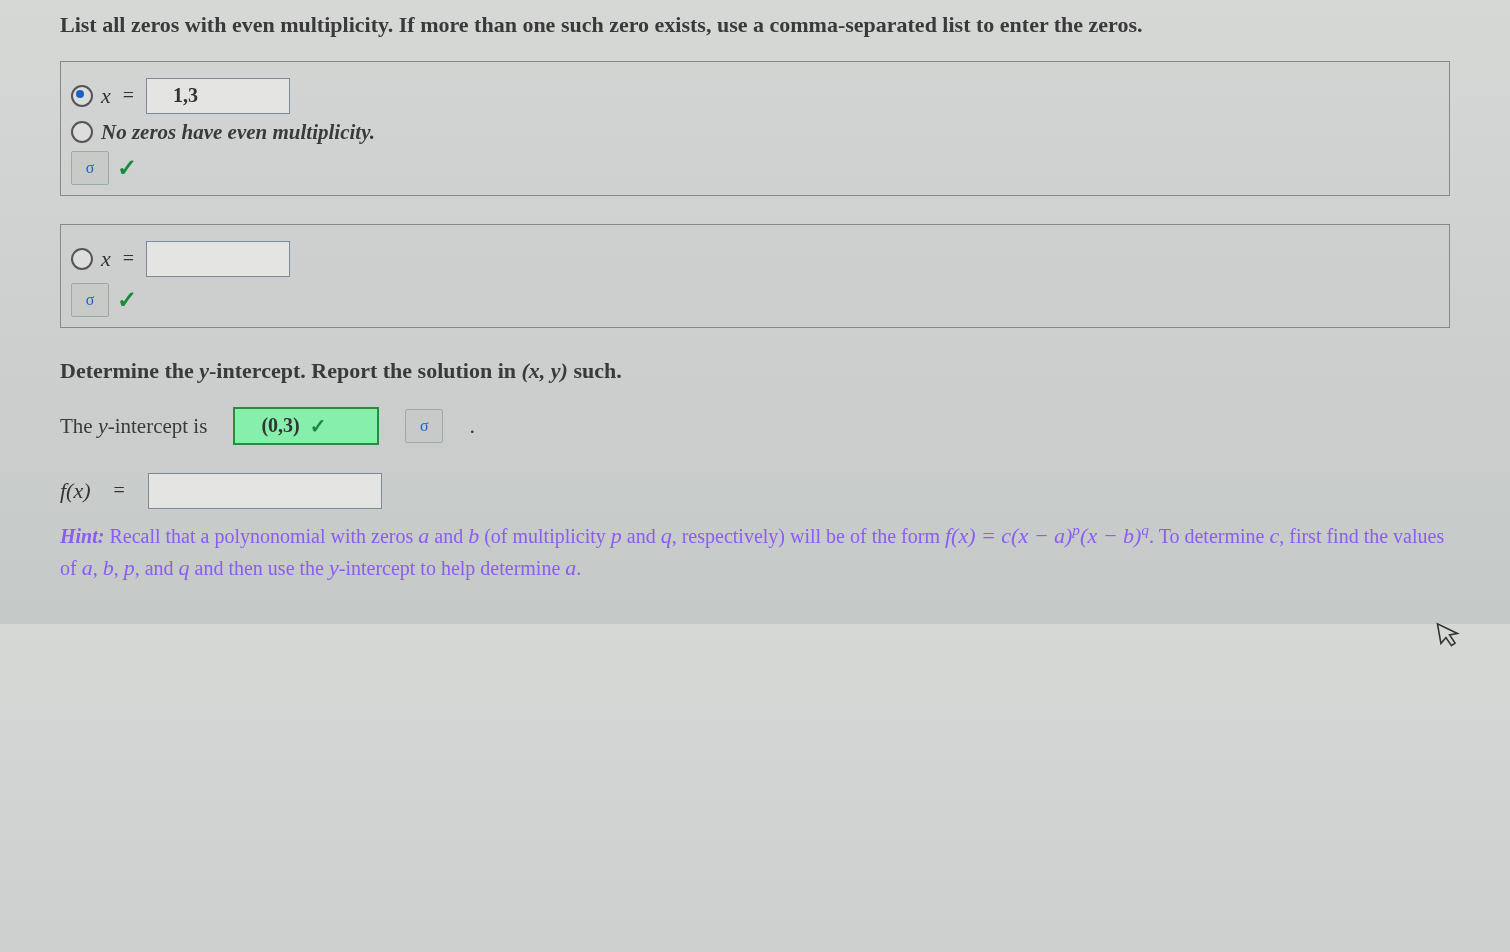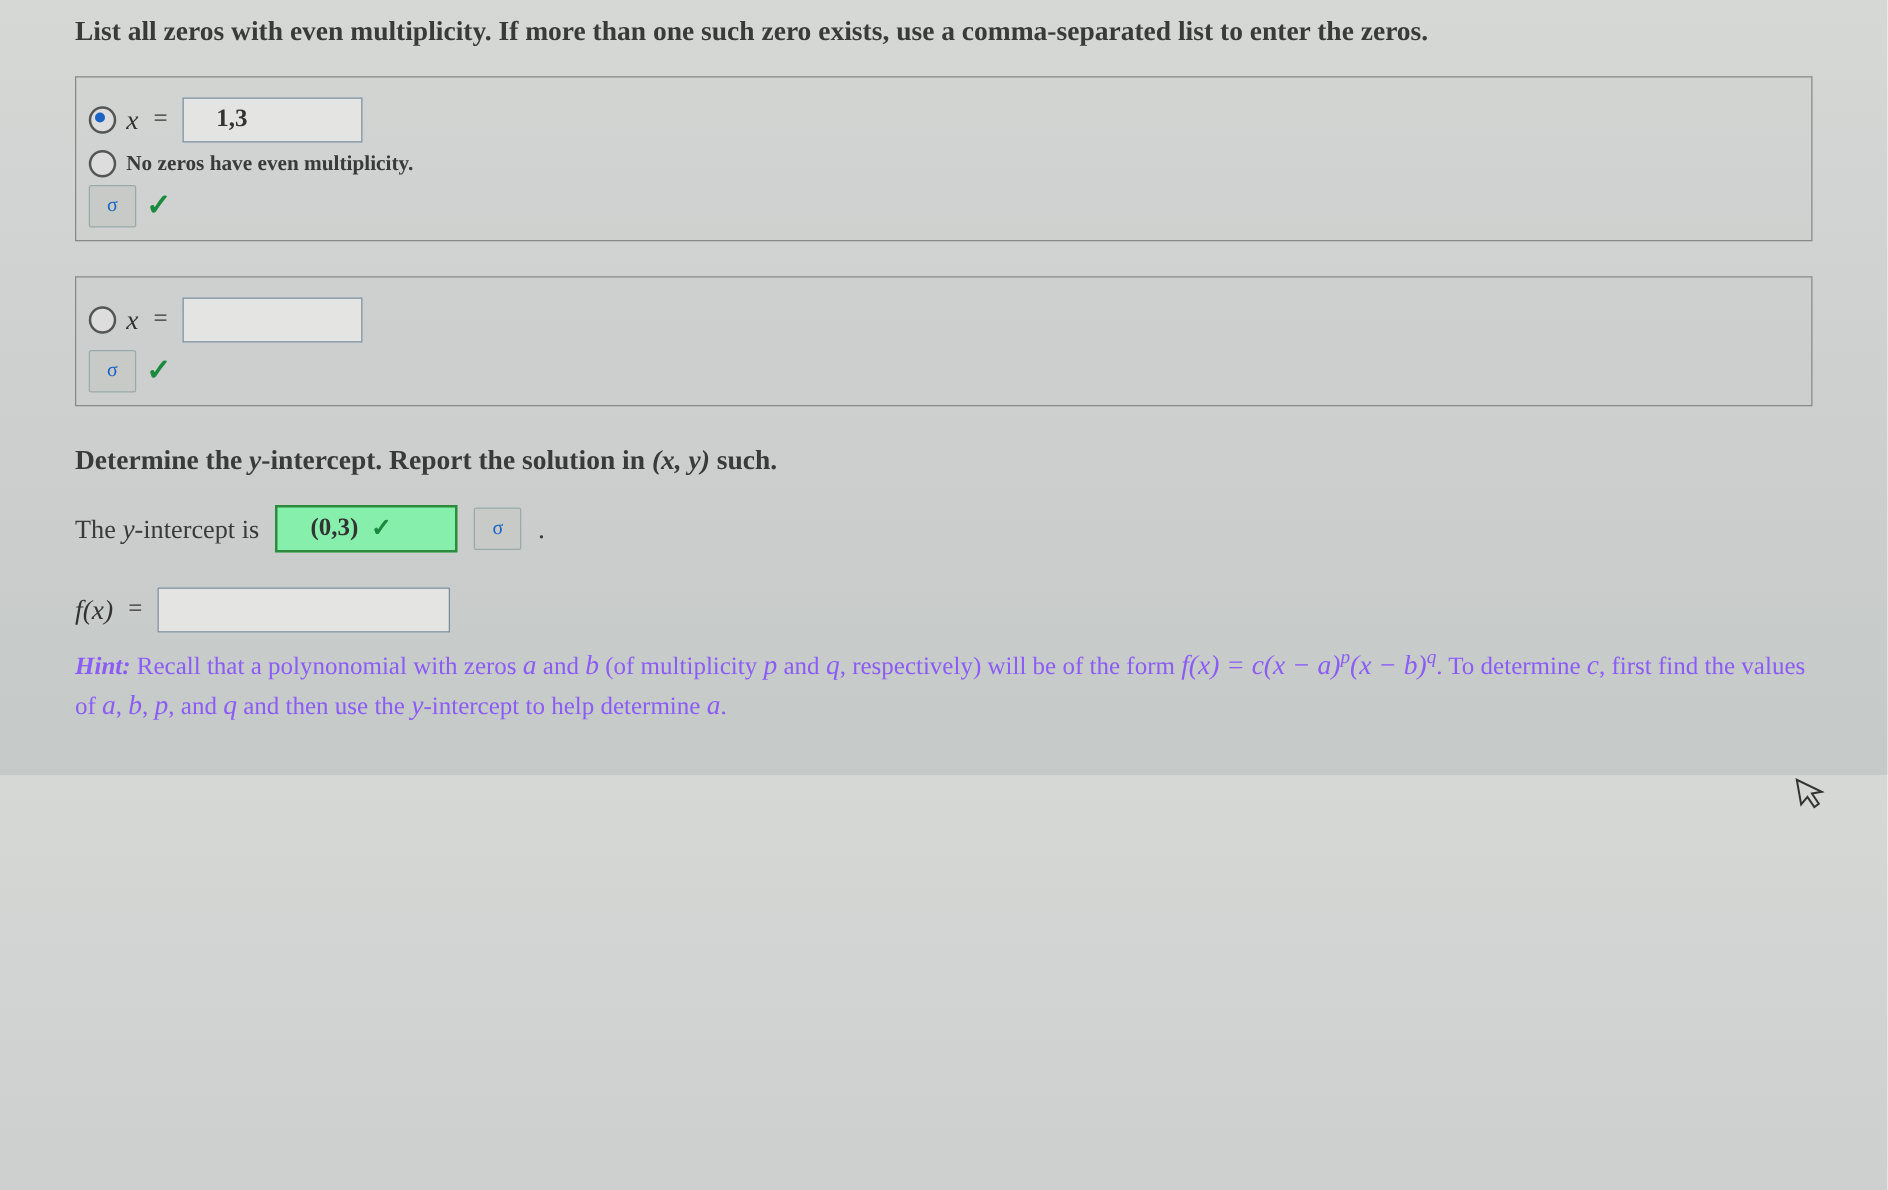--- a/index.html
+++ b/index.html
@@ -68,23 +68,24 @@
     font-weight: 600;
     color: #333;
     display: inline-flex;
     align-items: center;
   }
   .text-input.correct {
     border: 2px solid #2e8b3d;
     background: #86efac;
   }
   .option-label {
-    font-size: 17px;
+    font-size: 21px;
     font-weight: 600;
     color: #3a3a3a;
+    font-style: italic;
   }
   .toolbar-row {
     display: flex;
     align-items: center;
     gap: 8px;
     margin-top: 6px;
   }
   .sigma-btn {
     width: 36px;
     height: 32px;
@@ -98,21 +99,21 @@
     border-radius: 2px;
   }
   .checkmark {
     color: #1a8a3e;
     font-size: 24px;
     font-weight: bold;
   }
   .inline-answer-row {
     display: flex;
     align-items: center;
-    gap: 13px;
+    gap: 26px;
     margin: 18px 0 28px 0;
   }
   .inline-label {
     font-size: 21px;
     color: #3a3a3a;
   }
   .period {
     font-size: 22px;
     color: #3a3a3a;
   }
@@ -121,21 +122,21 @@
   }
   .hint-text {
     font-size: 20px;
     color: #8b5cf6;
     line-height: 1.45;
     margin-top: 8px;
   }
   .fx-row {
     display: flex;
     align-items: center;
-    gap: 8px;
+    gap: 19px;
     margin: 18px 0 10px 0;
   }
   .wide-input {
     min-width: 180px;
   }
   .cursor-icon {
     position: absolute;
     right: 50px;
     top: 620px;
     font-size: 26px;

